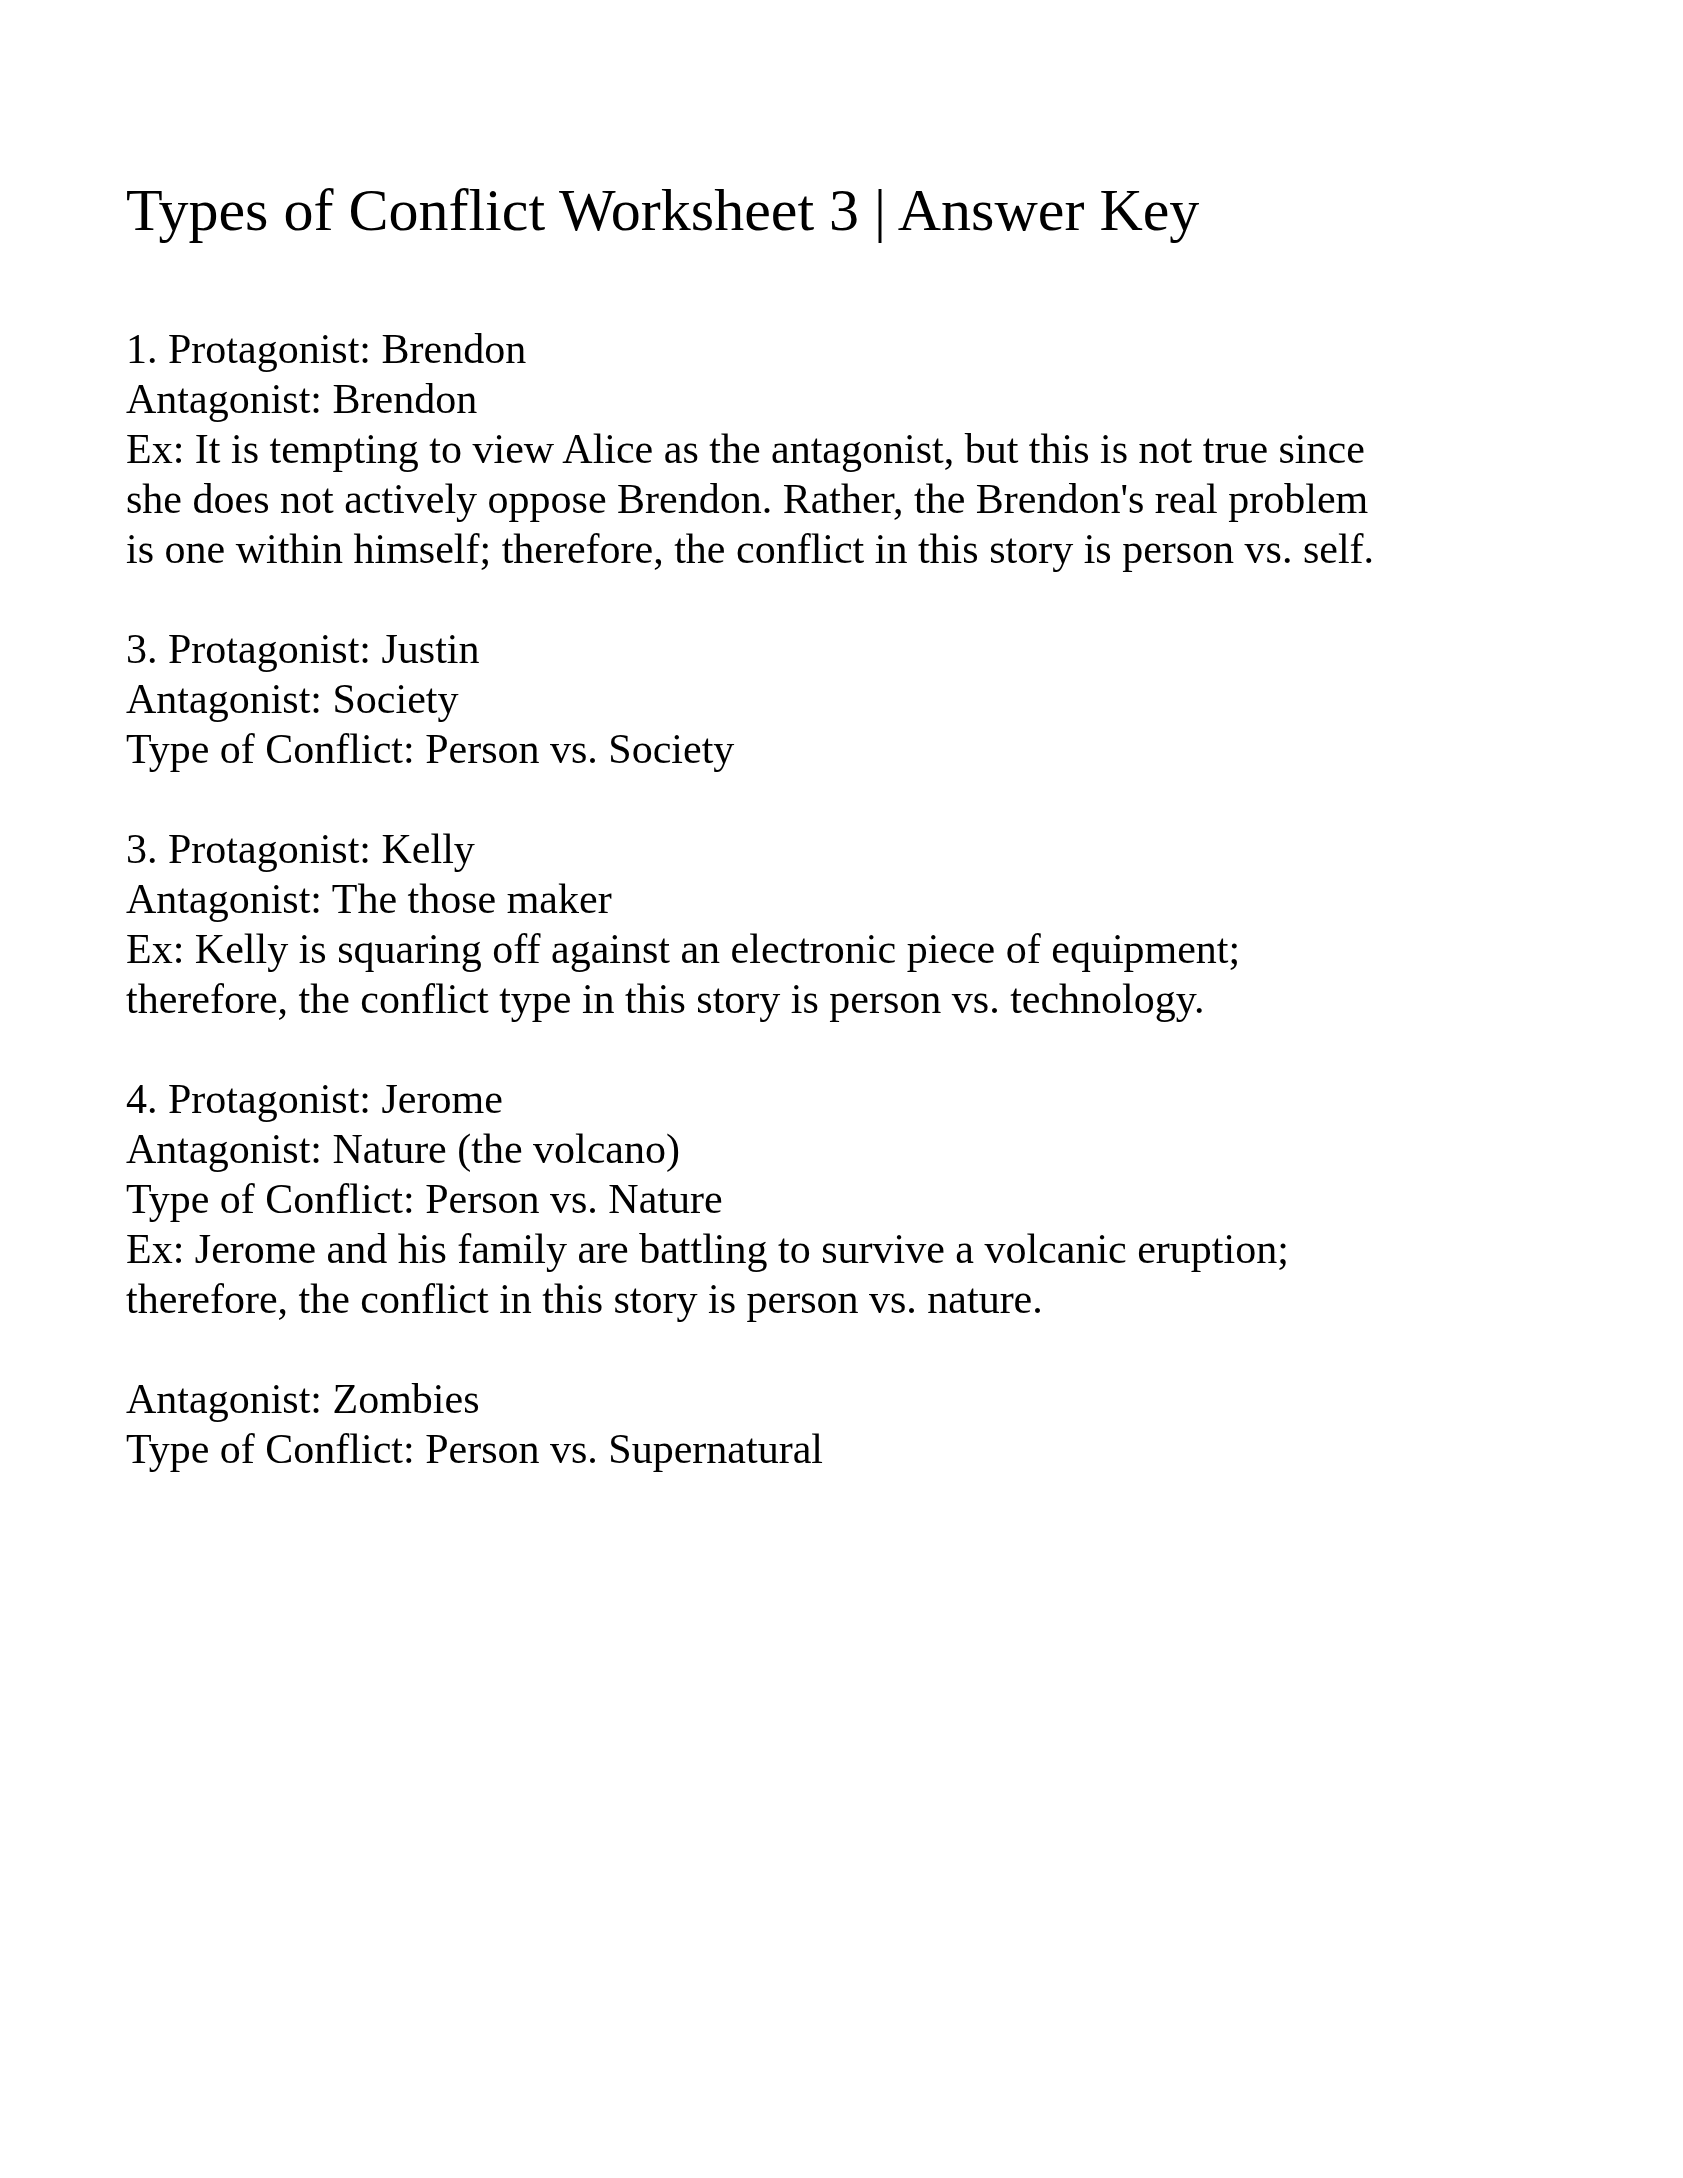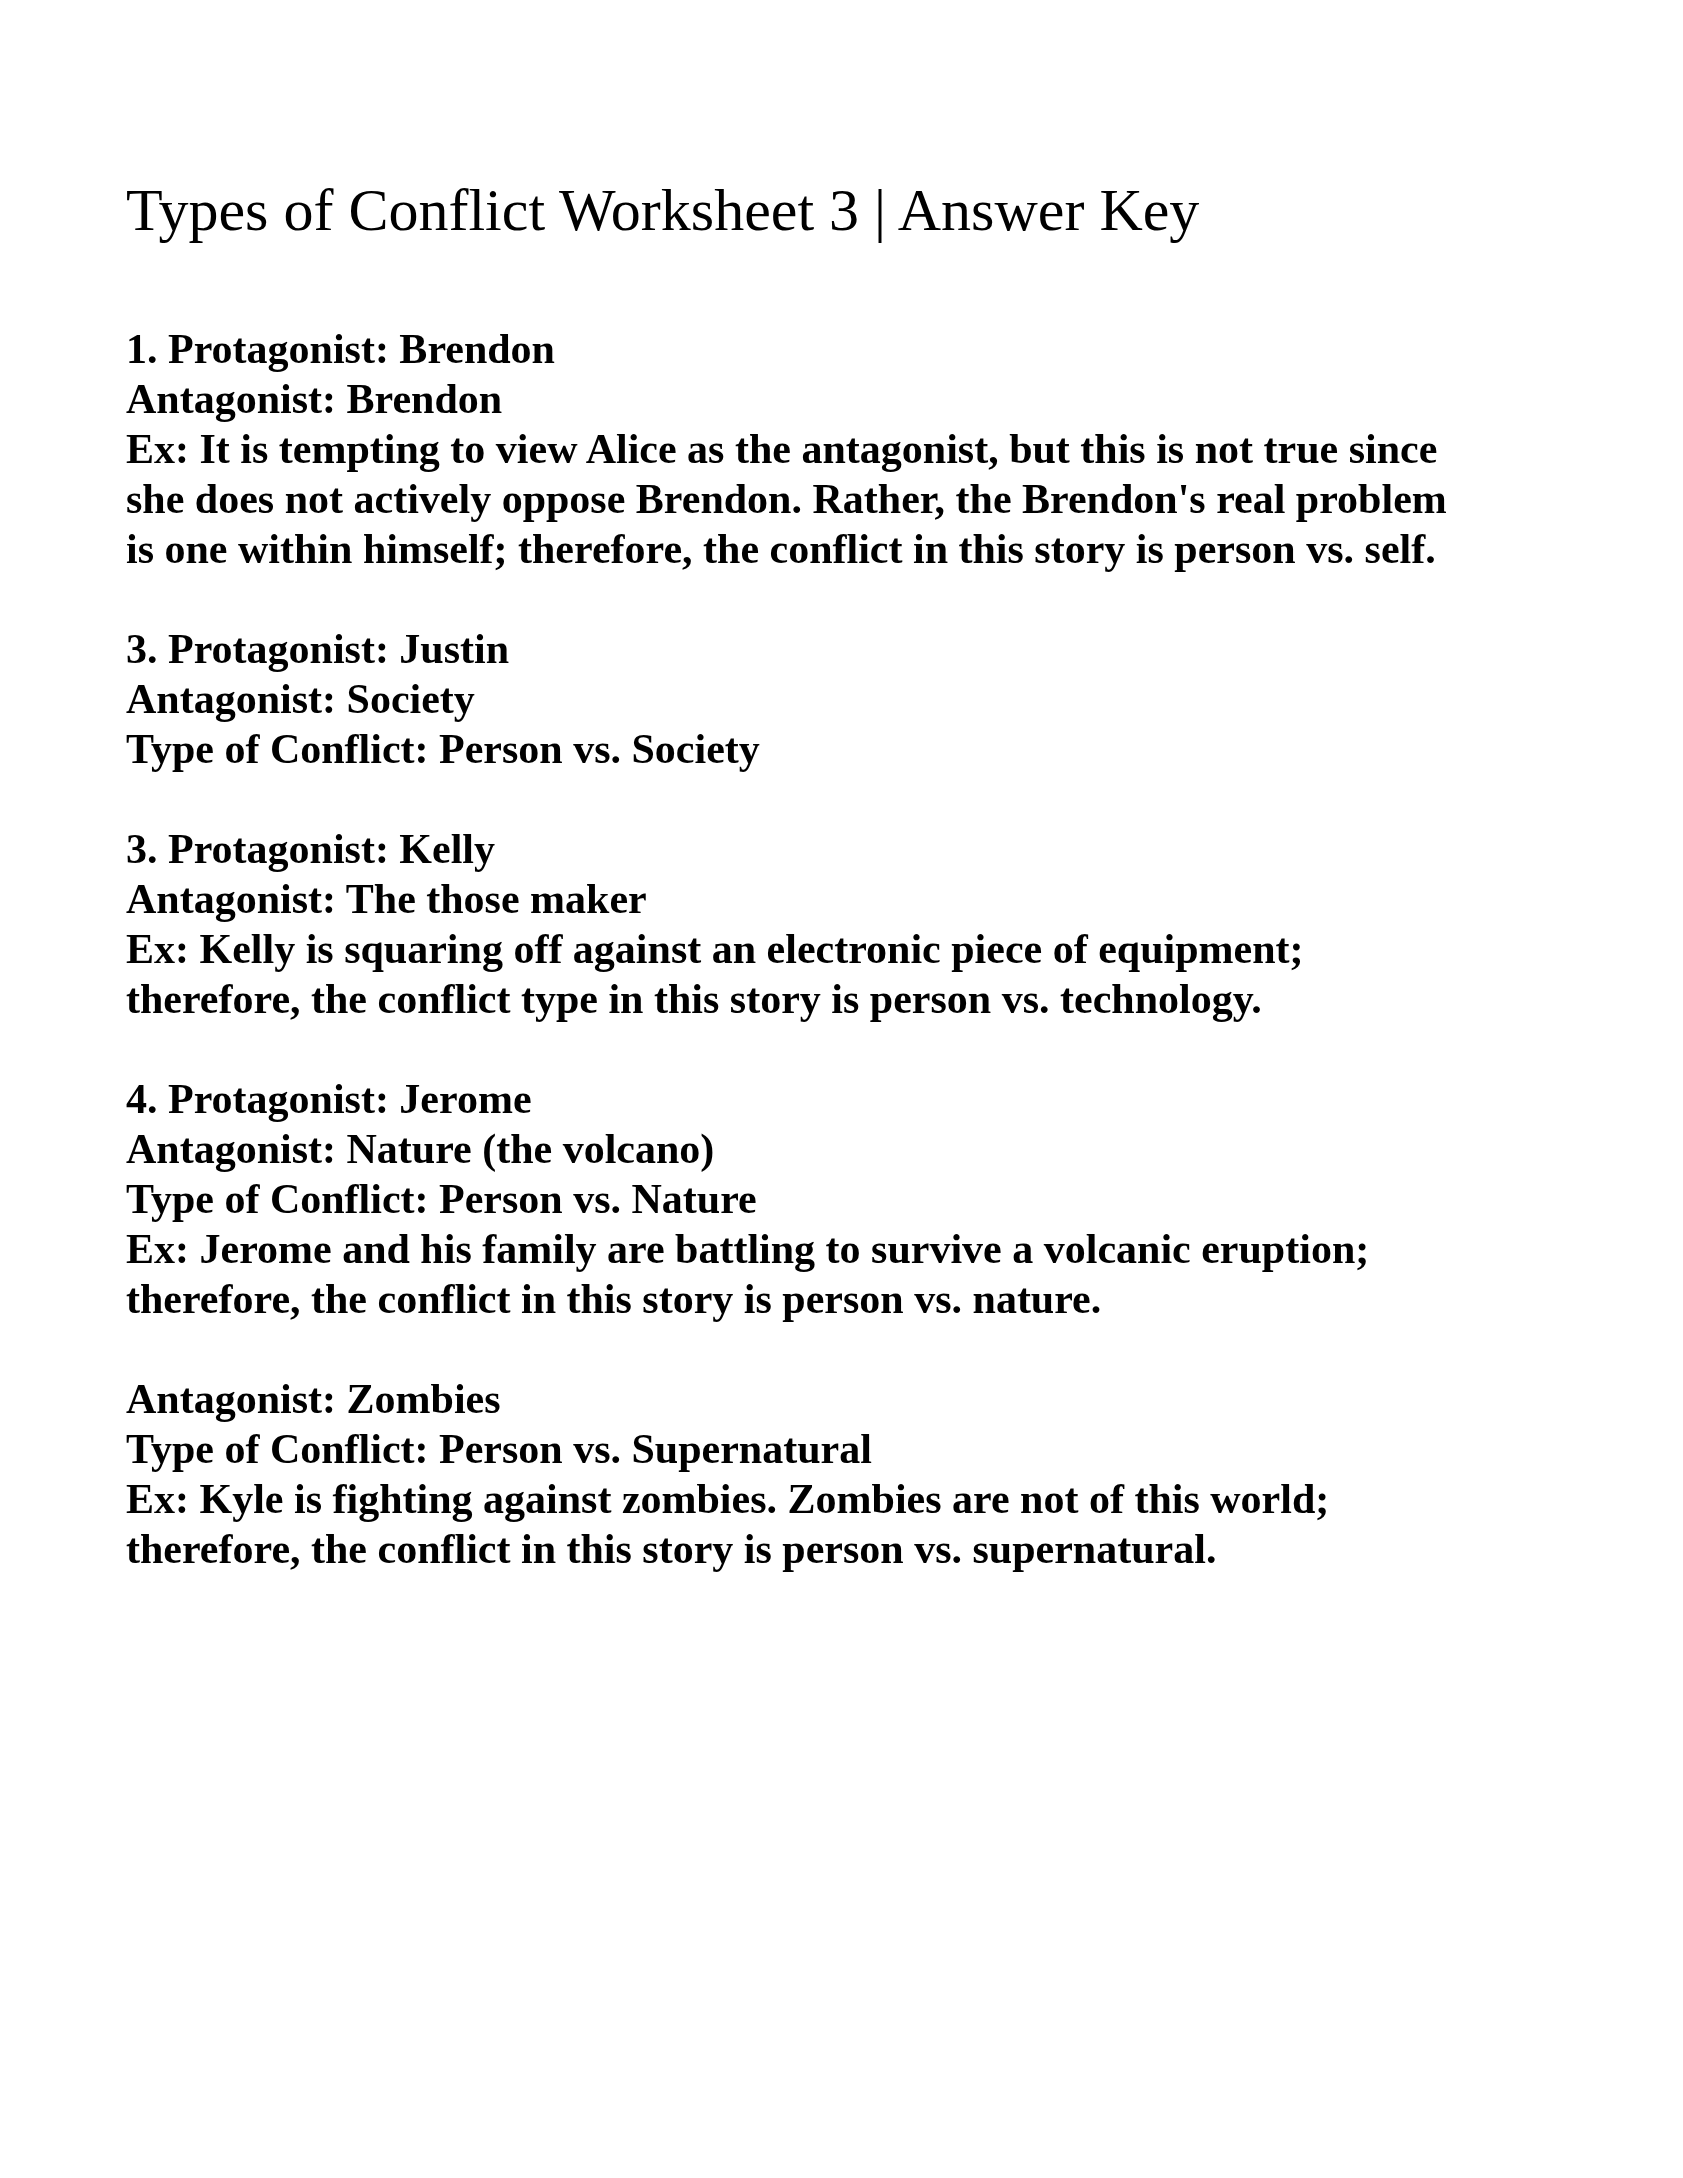--- a/index.html
+++ b/index.html
@@ -29,21 +29,20 @@
     font-weight: normal;
     line-height: 1.15;
     white-space: nowrap;
     letter-spacing: 0px;
   }
   .doc-body {
     position: absolute;
     left: 126px;
     top: 324px;
     width: 1485px;
-    font-weight: bold;
   }
   .answer-item {
     margin: 0 0 50px 0;
   }
   .answer-item p {
     margin: 0;
     font-size: 42px;
     line-height: 50px;
     white-space: pre-line;
   }
@@ -82,19 +81,17 @@
       <p>4. Protagonist: Jerome</p>
       <p>Antagonist: Nature (the volcano)</p>
       <p>Type of Conflict: Person vs. Nature</p>
       <p>Ex: Jerome and his family are battling to survive a volcanic eruption;
 therefore, the conflict in this story is person vs. nature.</p>
     </section>
 
     <section class="answer-item">
       <p>Antagonist: Zombies</p>
       <p>Type of Conflict: Person vs. Supernatural</p>
-      <p>Ex: Kyle is fighting against zombies. Zombies are not of this world;
-therefore, the conflict in this story is person vs. supernatural.</p>
     </section>
 
   </div>
 </div>
 
 
 </body></html>

